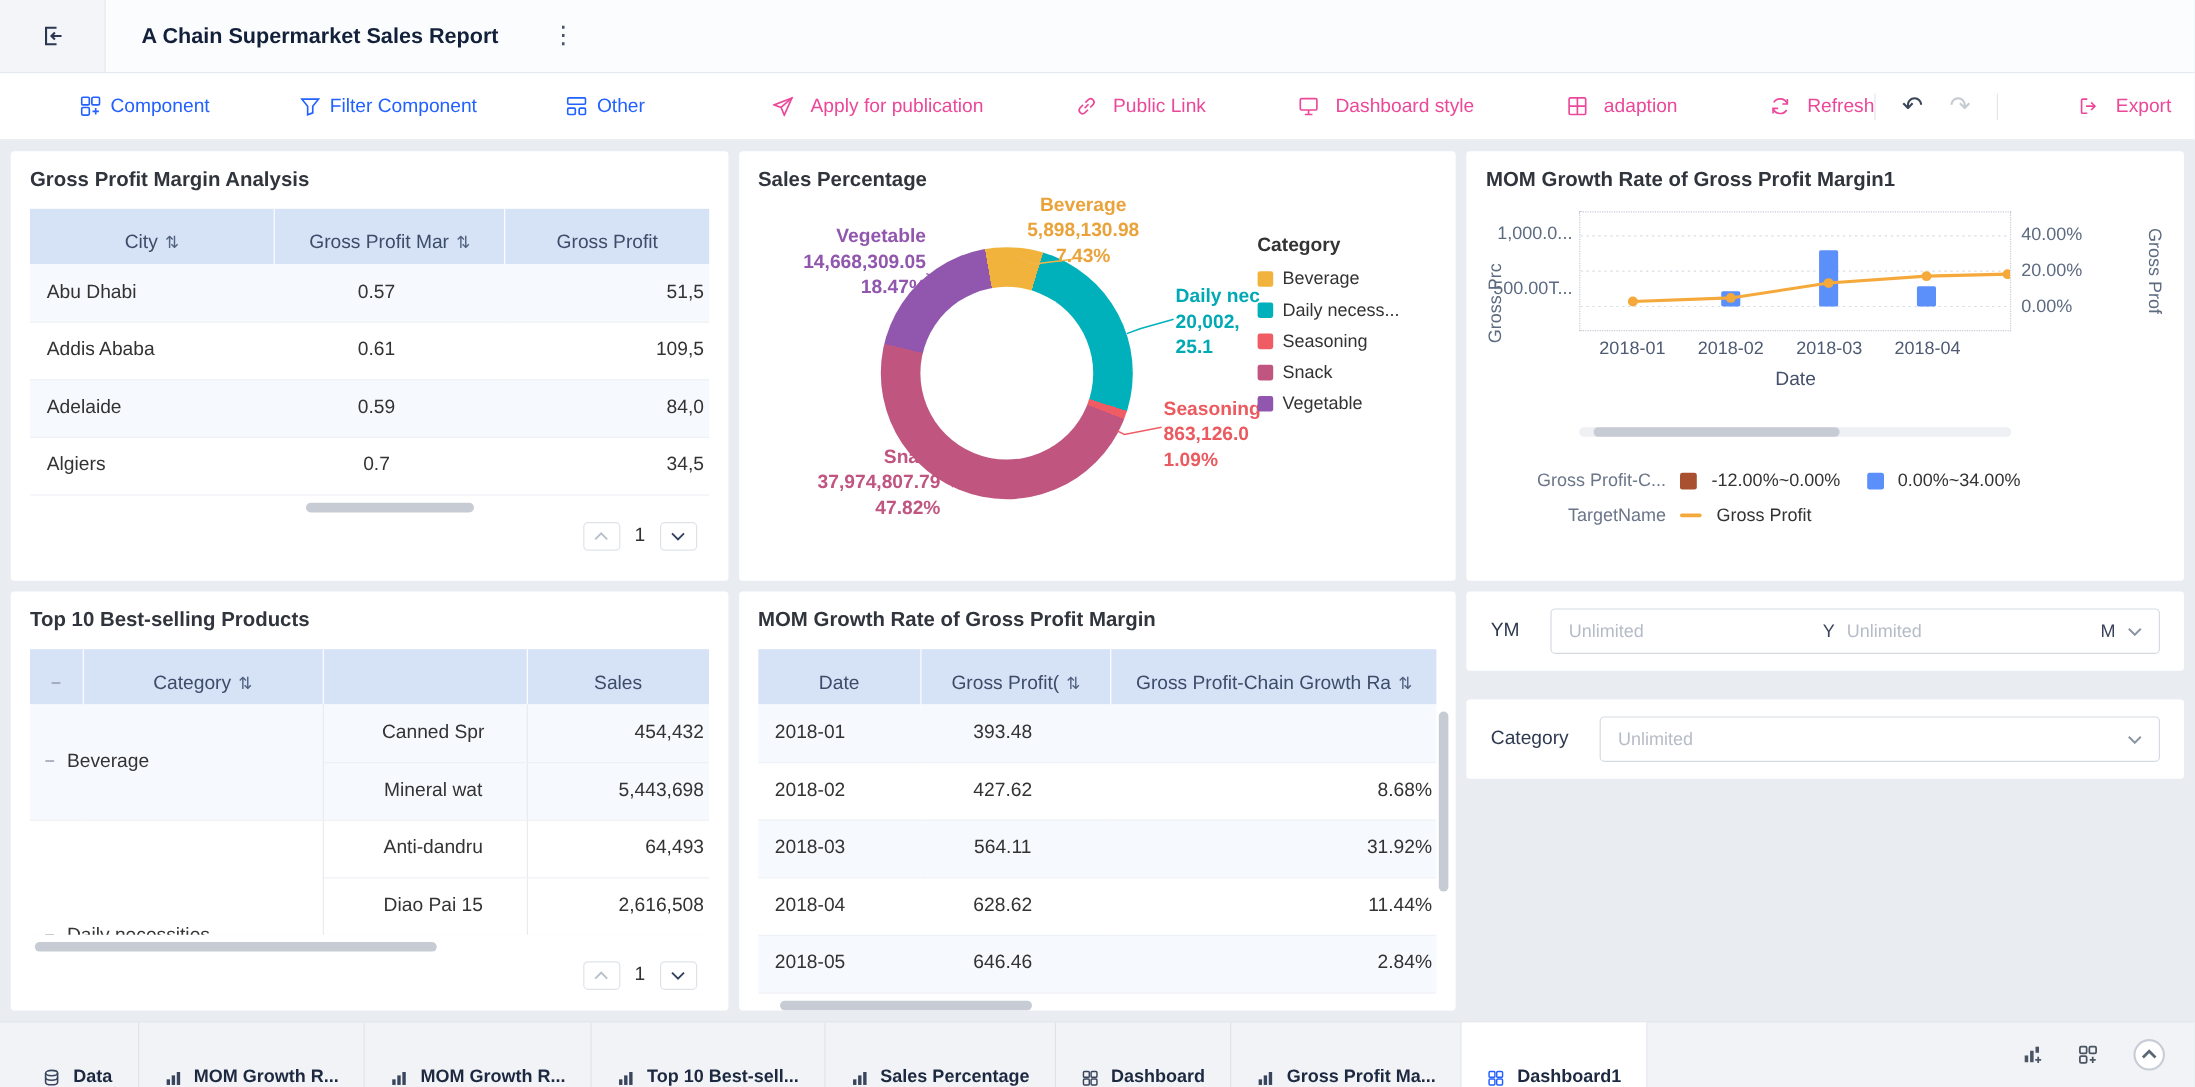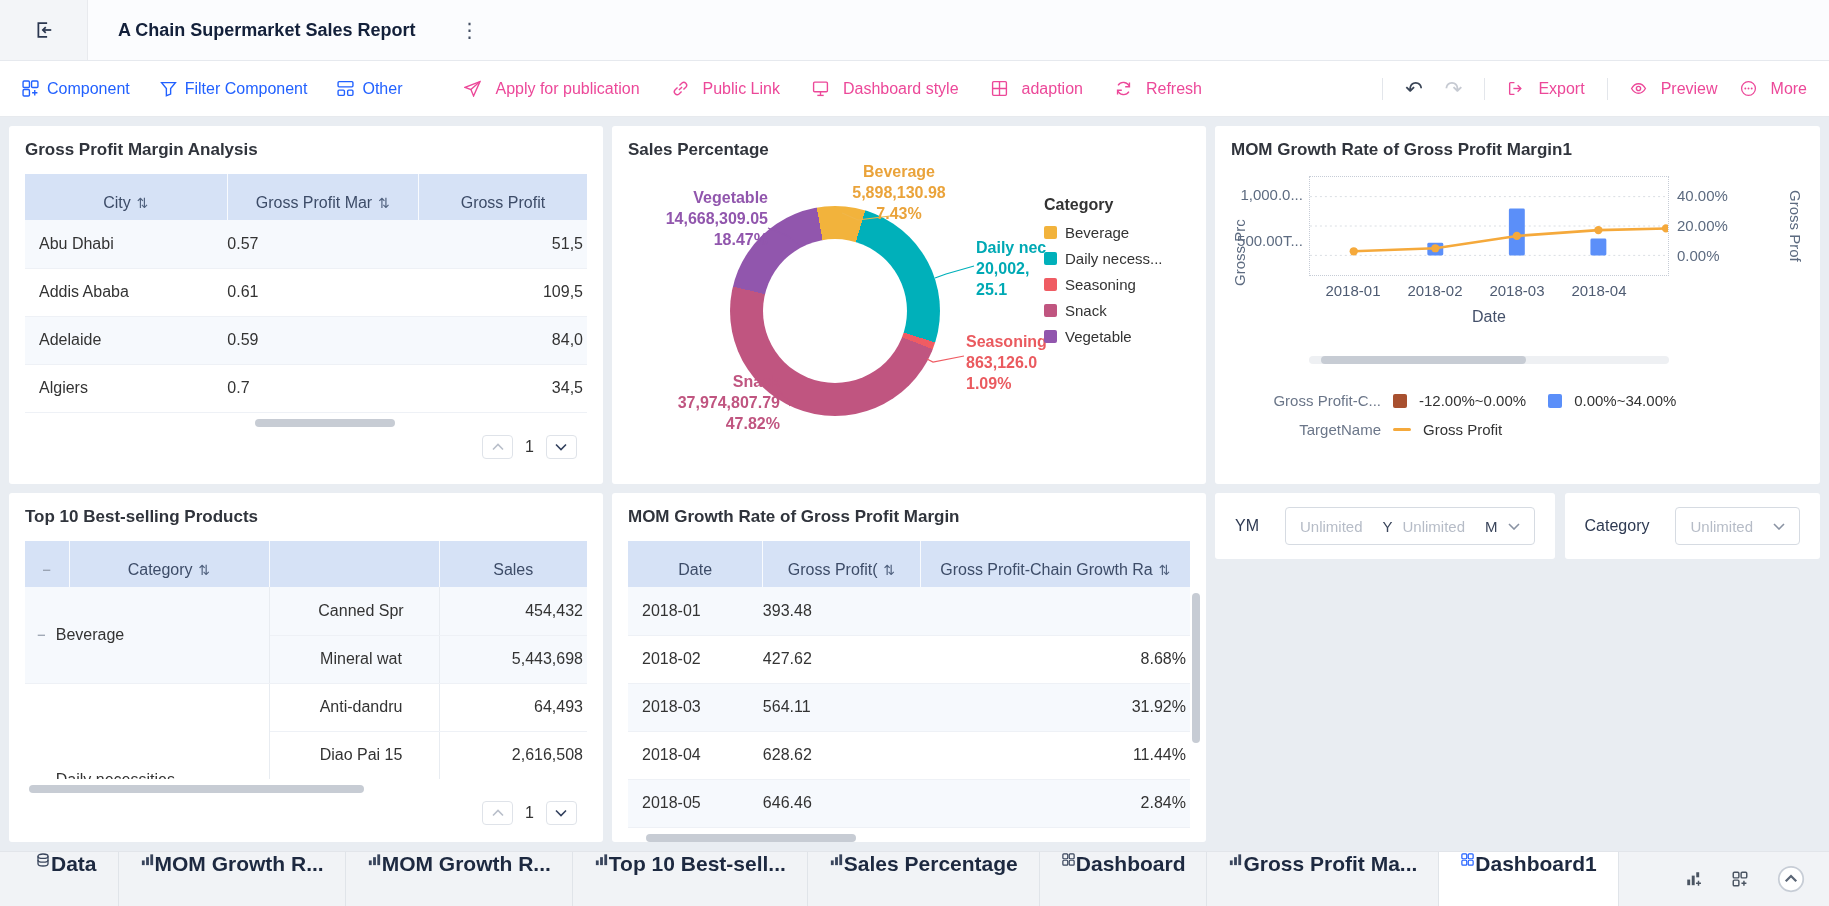--- a/index.html
+++ b/index.html
@@ -8,47 +8,47 @@
   .app { width:1829px; height:906px; display:flex; flex-direction:column; }
 
   
   .titlebar { height:61px; background:#fbfcfe; border-bottom:1px solid #e6e9ee; display:flex; align-items:center; flex:0 0 auto; }
   .backbox { width:88px; height:100%; display:flex; align-items:center; justify-content:center; background:#f3f5f8; border-right:1px solid #e8eaee; cursor:pointer; }
   .tb-title { margin-left:30px; font-size:18px; font-weight:700; color:#13203a; }
   .kebab { margin-left:44px; font-size:20px; color:#455064; cursor:pointer; line-height:1; }
 
   
   .toolbar { height:56px; background:#fff; border-bottom:1px solid #e7eaee; display:flex; align-items:center; padding:0 22px; flex:0 0 auto; }
-  .tool { display:flex; align-items:center; gap:8px; font-size:16px; cursor:pointer; white-space:nowrap; }
+  .tool { display:flex; align-items:center; gap:8px; font-size:16px; cursor:pointer; white-space:nowrap;margin-left:45px; }
   .tool svg { flex:0 0 auto; }
   .blue { color:#2261ff; }
   .dark { color:#ec4899;gap:14px; }
   .tb-left { display:flex; gap:30px; }
   .tb-mid { display:flex; gap:32px; margin-left:62px; }
   .tb-right { margin-left:auto; display:flex; align-items:center; gap:22px; }
   .vdiv { width:1px; height:22px; background:#e3e6eb; }
   .uglyph { font-size:21px; line-height:1; cursor:pointer; }
   .undo { color:#3a4556; }
   .redo { color:#c6cad2; }
 
   
   .canvas { flex:1 1 auto; display:grid; grid-template-columns:repeat(3,1fr); grid-template-rows:358px minmax(0,1fr); gap:9px; padding:9px; height:734px; }
   .panel { background:#fff; border-radius:3px; padding:14px 16px; overflow:hidden; position:relative; }
   .ptitle { font-size:17px; font-weight:600; color:#30343c; height:22px; }
-  .filters-col { display:flex; flex-direction:row; gap:10px; }
+  .filters-col { display:flex; flex-direction:column; gap:24px; }
 
   
   table.dt { width:100%; border-collapse:collapse; table-layout:fixed; margin-top:12px; font-size:16px; }
   .dt th { background:#d6e2f6; color:#3d4c68; font-weight:500; height:46px; border-left:1px solid rgba(255,255,255,.85); }
   .dt th:first-child { border-left:none; }
   .dt td { height:48px; border-bottom:1px solid #eef1f6; color:#333; }
   .thc { display:flex; align-items:center; justify-content:center; gap:6px;margin-top:11px; }
   .sorticon { font-size:14px; color:#51627f; }
   .cell-l { padding-left:14px; text-align:left; }
-  .cell-r { text-align:left; padding-right:22px; }
+  .cell-r { text-align:center; padding-right:22px; }
   .cell-redge { text-align:right; padding-right:4px; }
   .striped tbody tr:nth-child(odd) td { background:#f6f9fd; }
 
   
   .pager { display:flex; align-items:center; justify-content:flex-end; gap:12px; margin-top:8px; padding-right:10px; }
   .pbtn { width:31px; height:24px; border:1px solid #dfe3e9; border-radius:4px; background:#fff; display:flex; align-items:center; justify-content:center; cursor:pointer; }
   .pnum { font-size:16px; color:#333; }
   .hthumb { height:8px; background:#c7ccd4; border-radius:4px; cursor:pointer; }
   .hrow { margin-top:6px; display:flex; }
 
@@ -101,21 +101,21 @@
   
   .fcard { background:#fff; border-radius:3px; height:66px; display:flex; align-items:center; padding:0 20px; gap:26px; }
   .flabel { font-size:16px; color:#2e3a52; font-weight:500; white-space:nowrap; }
   .fbox { flex:1; height:38px; border:1px solid #d6dbe2; border-radius:4px; display:flex; align-items:center; padding:0 14px; gap:10px; font-size:15px; cursor:pointer; background:#fff; }
   .ph { color:#b6bcc7; }
   .fdark { color:#39445a; }
   .fspace { flex:1; }
 
   
   .tabbar { height:55px; background:#f1f3f6; border-top:1px solid #e2e5ea; display:flex; align-items:stretch; padding-left:14px; flex:0 0 auto; }
-  .tab { display:flex; align-items:flex-start; padding:0 21px; font-size:21px; font-weight:700; color:#1d2940; border-right:1px solid #e0e4e9; cursor:pointer; white-space:nowrap; }
+  .tab { display:flex; align-items:flex-end; gap:10px; padding:0 21px; font-size:15px; font-weight:700; color:#1d2940; border-right:1px solid #e0e4e9; cursor:pointer; white-space:nowrap; }
   .tab svg { color:#39455c; }
   .tab.active { background:#fff; }
   .tab.active svg { color:#2261ff; }
   .tabbar-right { margin-left:auto; display:flex; align-items:center; gap:28px; padding:0 24px; }
   .tbicon { cursor:pointer; color:#4a5462; display:flex; align-items:center; }
 </style>
 </head>
 <body>
 
 <div class="app">

